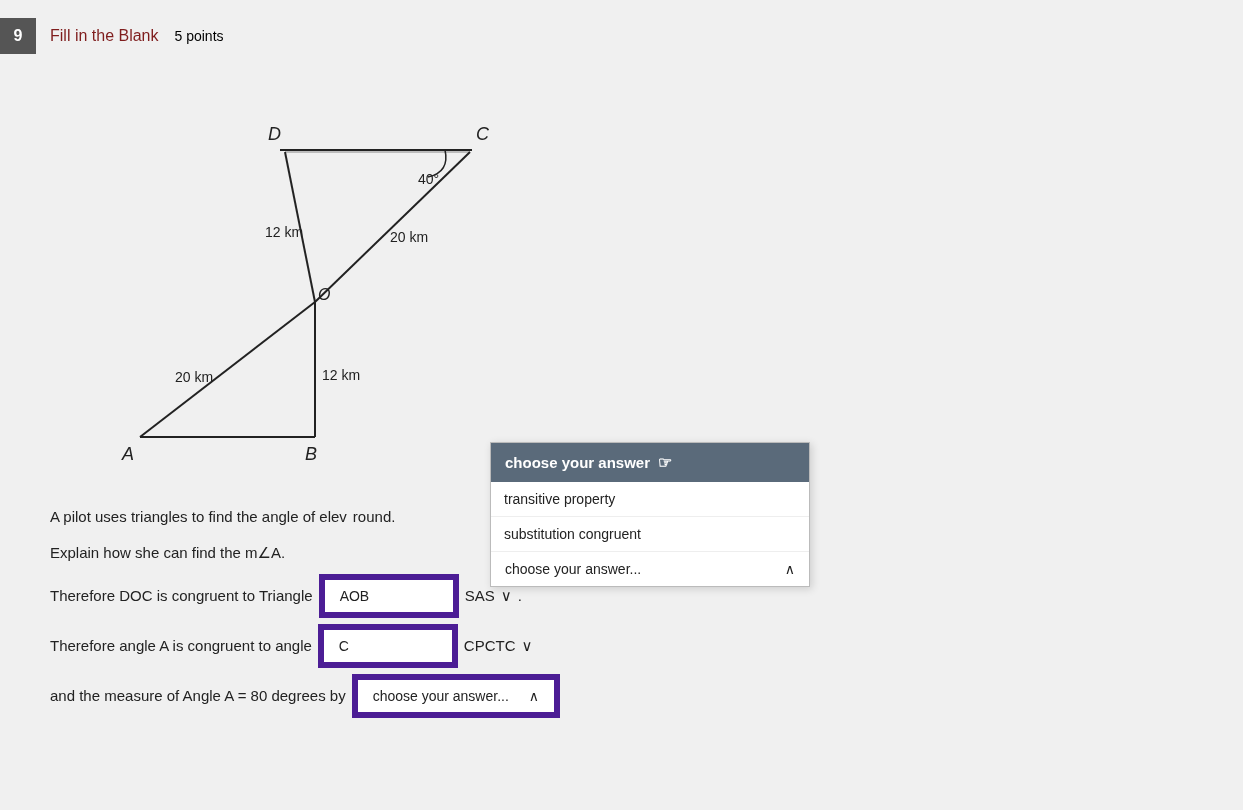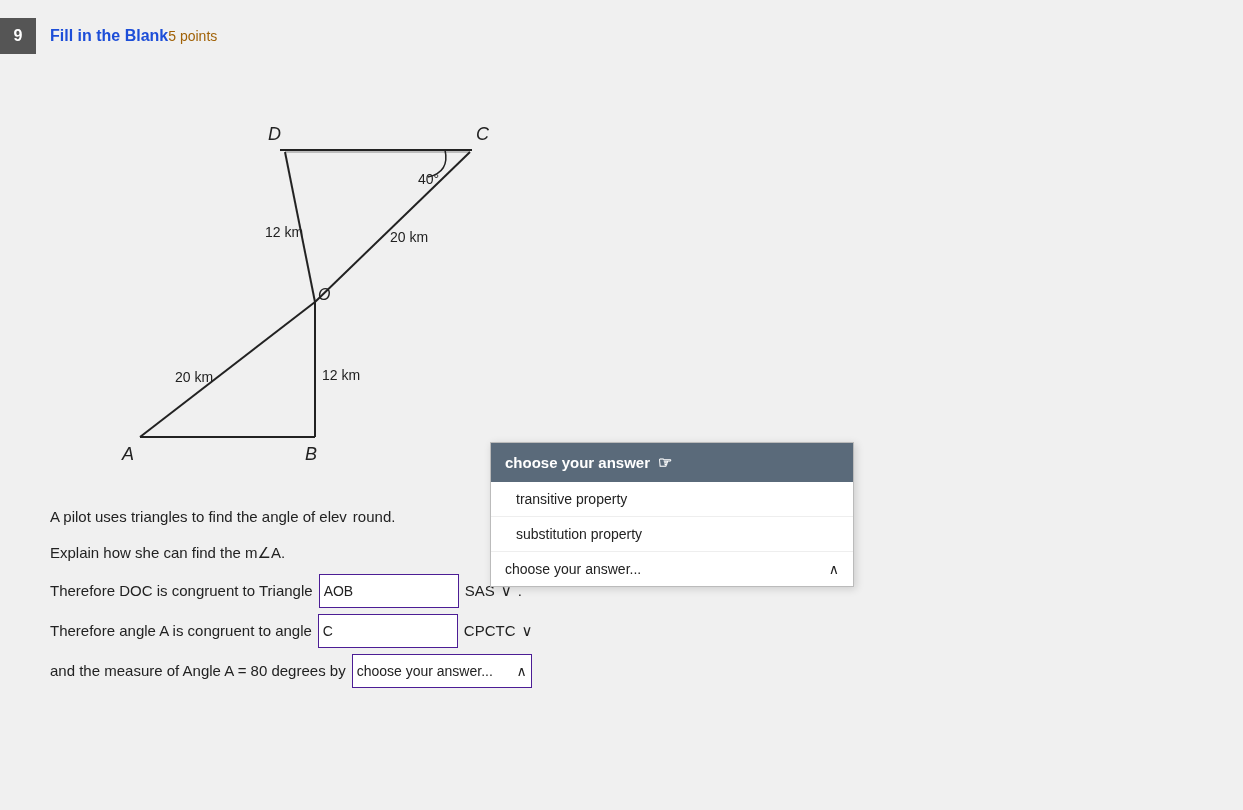--- a/index.html
+++ b/index.html
@@ -35,27 +35,28 @@
       height: 36px;
       display: flex;
       align-items: center;
       justify-content: center;
       margin-right: 14px;
       flex-shrink: 0;
     }
 
     .question-type {
       font-size: 16px;
-      font-weight: bold;
-      color: #1d4ed8;
+      font-weight: normal;
+      color: #7f1d1d;
+      margin-right: 16px;
     }
 
     .question-points {
       font-size: 14px;
-      color: #a16207;
+      color: #000000;
     }
 
     .content-area {
       padding: 0 50px 20px 50px;
       position: relative;
     }
 
     
     .diagram-container {
       position: relative;
@@ -78,38 +79,38 @@
       max-width: 900px;
     }
 
     
     .dropdown-menu {
       position: absolute;
       top: 370px;
       left: 490px;
       background: #fff;
       border: 1px solid #bbb;
-      width: 364px;
+      width: 320px;
       z-index: 100;
       box-shadow: 2px 2px 8px rgba(0,0,0,0.15);
     }
 
     .dropdown-menu .menu-header {
       background: #5a6a7a;
       color: #fff;
       font-weight: bold;
       padding: 10px 14px;
       font-size: 15px;
       display: flex;
       align-items: center;
       gap: 6px;
     }
 
     .dropdown-menu .menu-item {
-      padding: 9px 25px;
+      padding: 9px 13px;
       font-size: 14px;
       color: #222;
       border-bottom: 1px solid #eee;
       cursor: pointer;
       background: #fff;
     }
 
     .dropdown-menu .menu-footer {
       padding: 9px 14px;
       font-size: 14px;
@@ -124,23 +125,23 @@
     .text-line {
       margin: 6px 0;
       display: flex;
       align-items: center;
       gap: 6px;
       flex-wrap: wrap;
       font-size: 15px;
     }
 
     .inline-select {
-      border: 1px solid #4c1d95;
-      background: #fff;
-      padding: 2px 4px;
+      border: 6px solid #4c1d95;
+      background: #fff;
+      padding: 2px 15px;
       font-size: 14px;
       min-width: 140px;
       display: inline-flex;
       align-items: center;
       justify-content: space-between;
       cursor: pointer;
     }
   </style>
 </head>
 <body>
@@ -237,21 +238,21 @@
 
     <div class="dropdown-menu">
       <div class="menu-header">
         <span>choose your answer</span>
         <span style="font-size:16px; margin-left:2px;">☞</span>
       </div>
       <div class="menu-item">
         <span>transitive property</span>
       </div>
       <div class="menu-item">
-        <span>substitution property</span>
+        <span>substitution congruent</span>
       </div>
       <div class="menu-footer">
         <span>choose your answer...</span>
         <span>∧</span>
       </div>
     </div>
 
   </div>
 </div>
 

